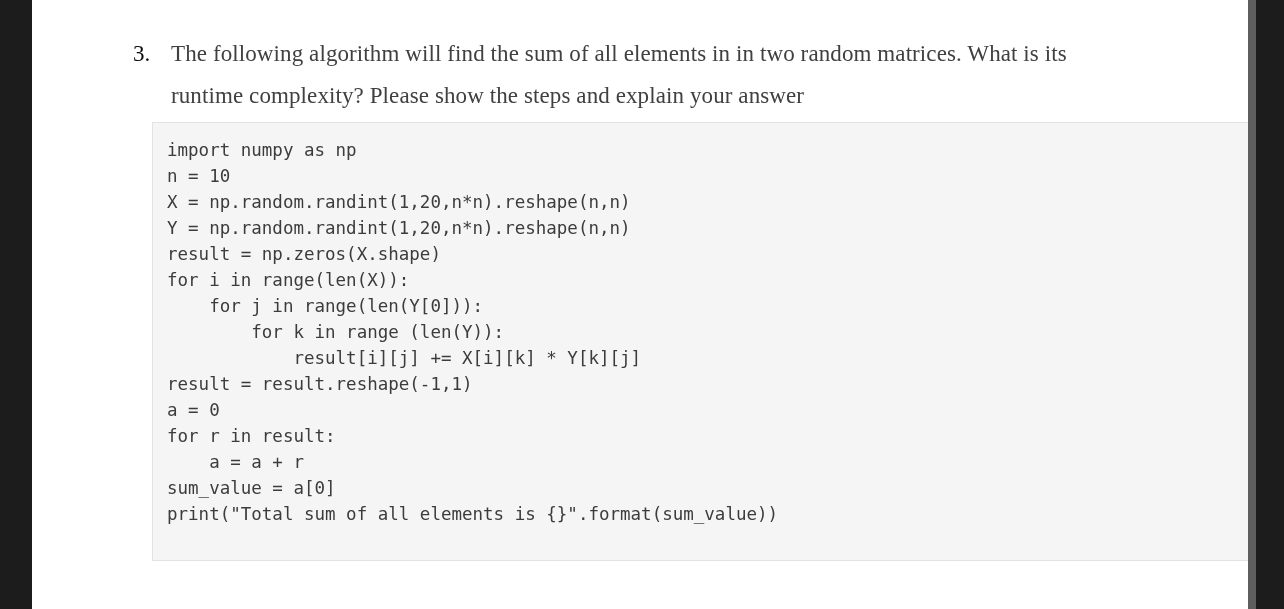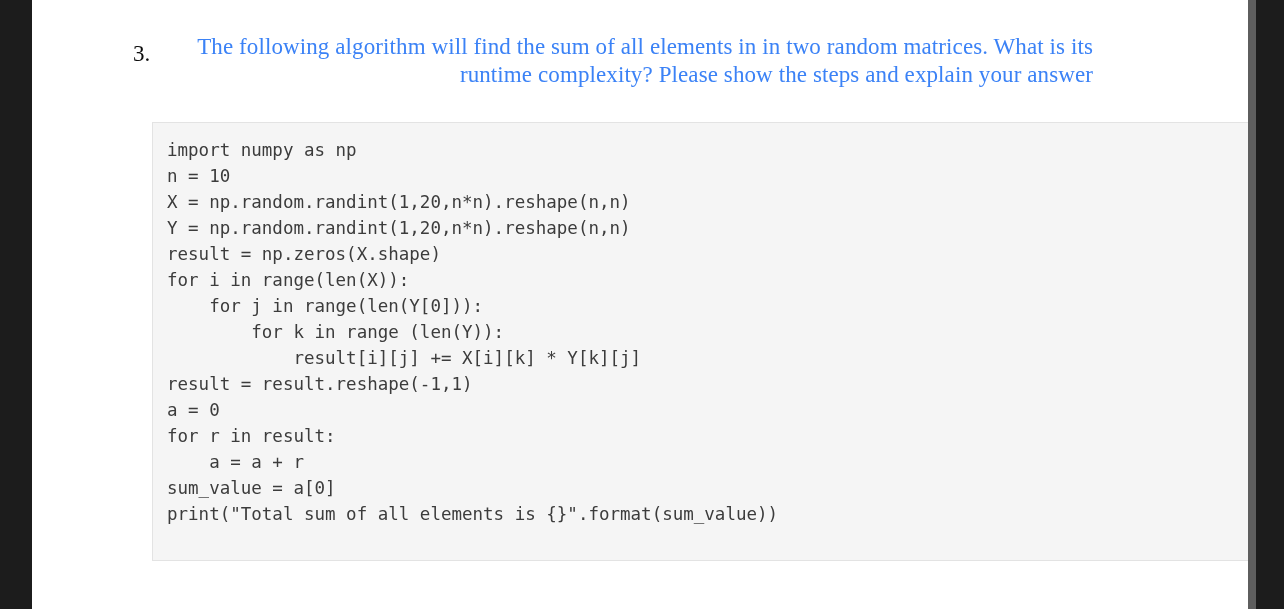--- a/index.html
+++ b/index.html
@@ -81,24 +81,23 @@
   .q-number {
     flex: 0 0 auto;
     width: 38px;
     font-size: 23px;
     line-height: 42px;
     color: #0d0d0d;
   }
   .q-text {
     flex: 1 1 auto;
     font-size: 23px;
-    line-height: 28px;
-    color: #3b82f6;
+    line-height: 42px;
+    color: #404040;
     letter-spacing: 0.1px;
-    text-align: right;
   }
 
   
   .code-block {
     position: absolute;
     left: 120px;    
     top: 122px;
     width: 1147px;  
     height: 439px;  
     background: #f5f5f5;

